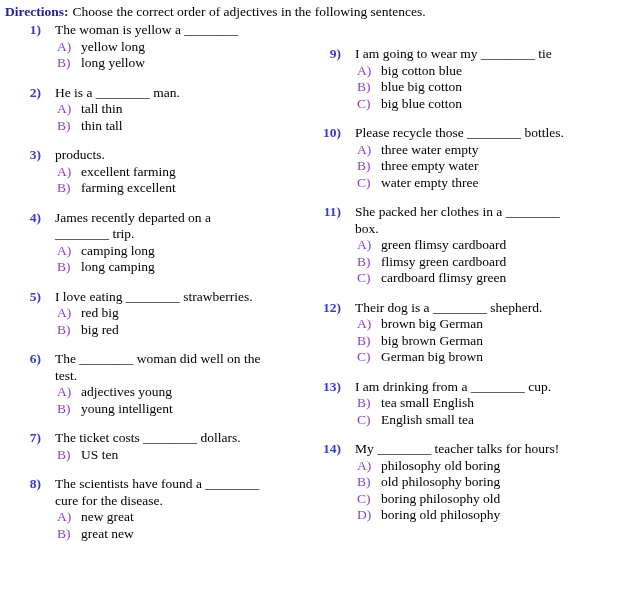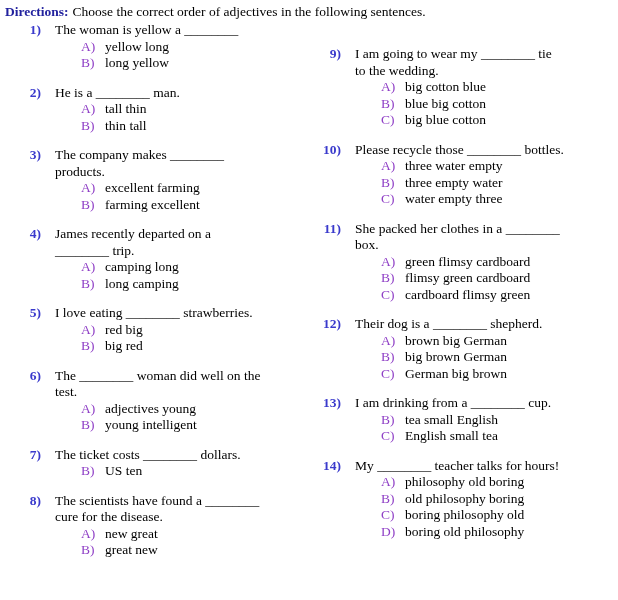--- a/index.html
+++ b/index.html
@@ -47,21 +47,21 @@
   .qnum {
     position: absolute;
     left: -10px; top: 0;
     width: 21px;
     text-align: right;
     font-weight: bold;
     color: var(--c-num);
     white-space: nowrap;
   }
   .stem-line { white-space: nowrap; }
-  .opt { white-space: nowrap; padding-left: 2px; margin-left: 24px; }
+  .opt { white-space: nowrap; padding-left: 2px; }
   .letter {
     display: inline-block;
     width: 24px;
     color: var(--c-letter);
   }
   .opt-text { color: var(--c-text); }
 </style>
 </head>
 <body>
 
@@ -82,21 +82,20 @@
         <span class="qnum">2)</span>
         <div class="qbody">
           <div class="stem-line">He is a ________ man.</div>
           <div class="opt"><span class="letter">A)</span><span class="opt-text">tall thin</span></div>
           <div class="opt"><span class="letter">B)</span><span class="opt-text">thin tall</span></div>
         </div>
       </div>
       <div class="question">
         <span class="qnum">3)</span>
         <div class="qbody">
-          <div class="stem-line">The company makes ________</div>
           <div class="stem-line">products.</div>
           <div class="opt"><span class="letter">A)</span><span class="opt-text">excellent farming</span></div>
           <div class="opt"><span class="letter">B)</span><span class="opt-text">farming excellent</span></div>
         </div>
       </div>
       <div class="question">
         <span class="qnum">4)</span>
         <div class="qbody">
           <div class="stem-line">James recently departed on a</div>
           <div class="stem-line">________ trip.</div>
@@ -136,21 +135,20 @@
           <div class="opt"><span class="letter">A)</span><span class="opt-text">new great</span></div>
           <div class="opt"><span class="letter">B)</span><span class="opt-text">great new</span></div>
         </div>
       </div>
     </div>
   <div class="col col-right">
       <div class="question">
         <span class="qnum">9)</span>
         <div class="qbody">
           <div class="stem-line">I am going to wear my ________ tie</div>
-          <div class="stem-line">to the wedding.</div>
           <div class="opt"><span class="letter">A)</span><span class="opt-text">big cotton blue</span></div>
           <div class="opt"><span class="letter">B)</span><span class="opt-text">blue big cotton</span></div>
           <div class="opt"><span class="letter">C)</span><span class="opt-text">big blue cotton</span></div>
         </div>
       </div>
       <div class="question">
         <span class="qnum">10)</span>
         <div class="qbody">
           <div class="stem-line">Please recycle those ________ bottles.</div>
           <div class="opt"><span class="letter">A)</span><span class="opt-text">three water empty</span></div>

